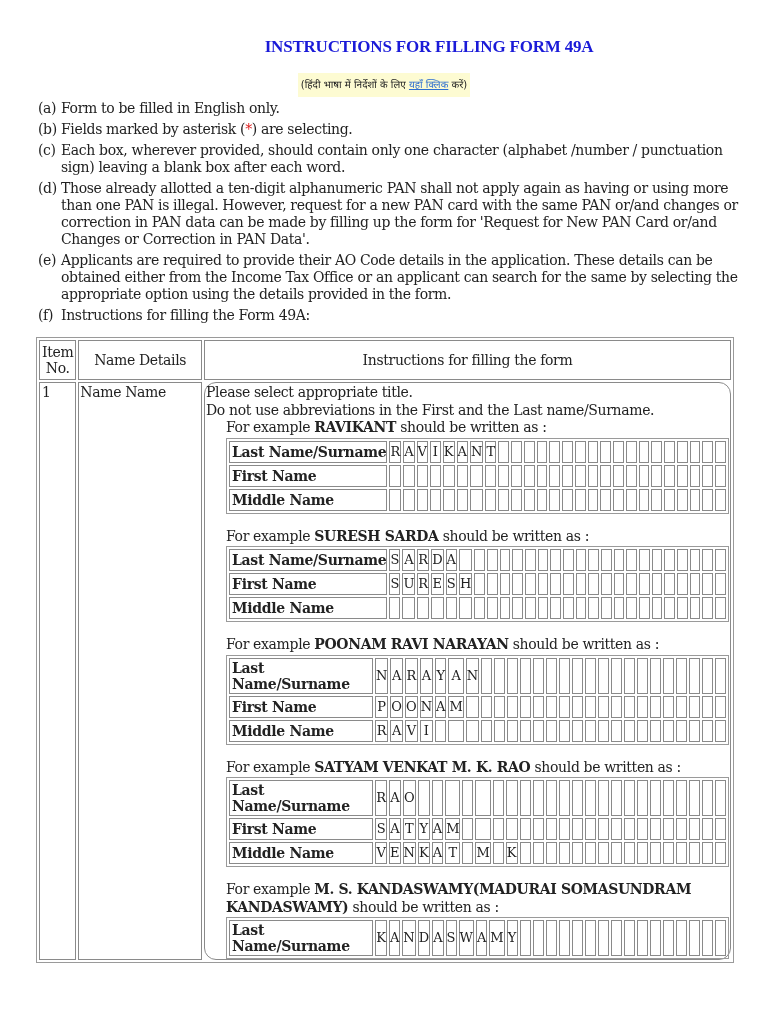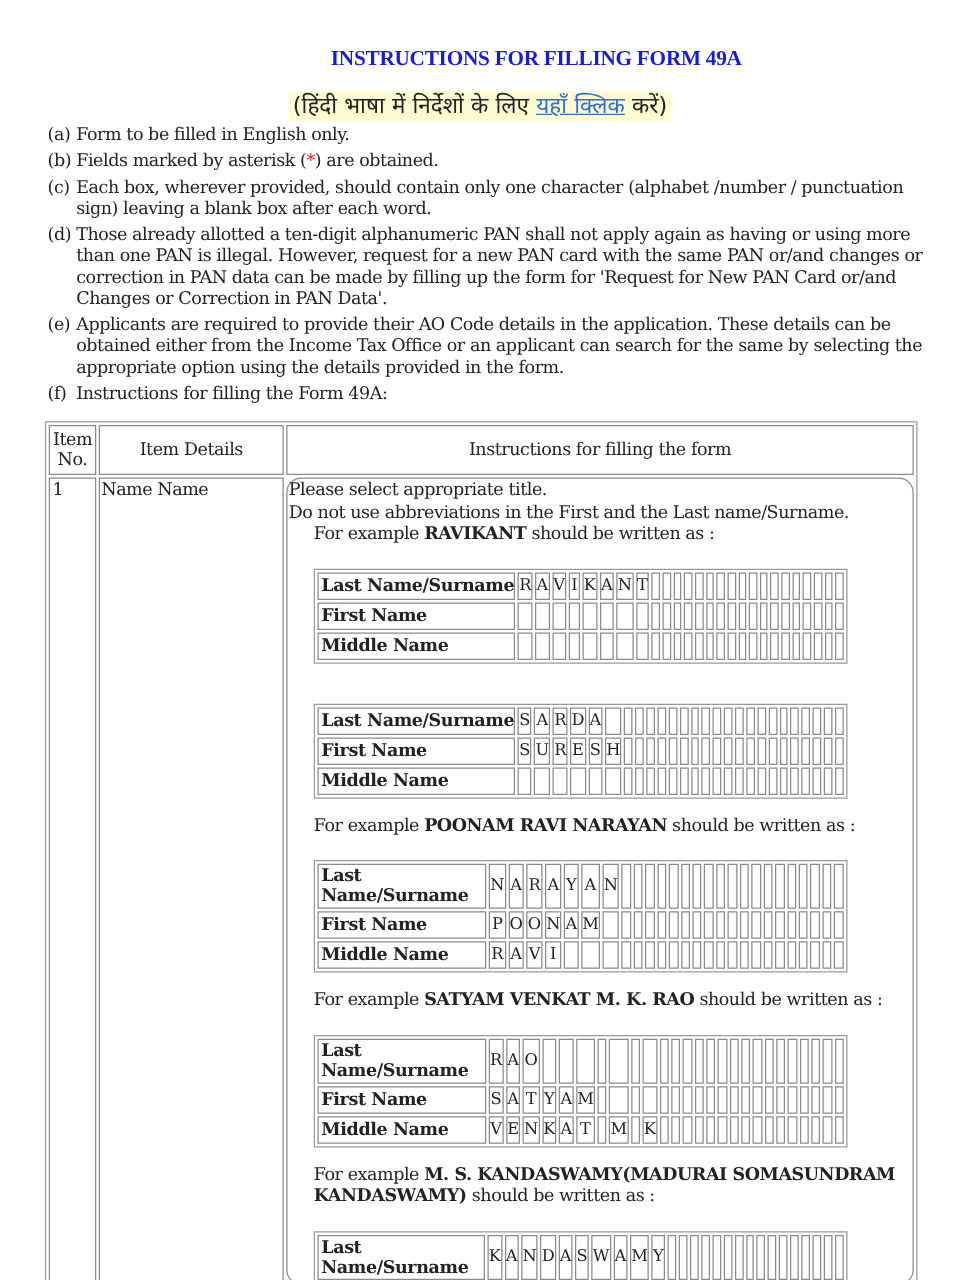--- a/index.html
+++ b/index.html
@@ -33,21 +33,21 @@
     top: 73px;
     left: 0;
     width: 768px;
     text-align: center;
   }
   .hindi-inner {
     display: inline-block;
     background: #fdfbd2;
     padding: 0 3px;
     font-family: "DejaVu Sans", sans-serif;
-    font-size: 18px;
+    font-size: 10px;
     line-height: 24px;
     color: #222;
   }
   .hindi-link {
     color: #2f6fcf;
     text-decoration: underline;
   }
   .instr-list {
     position: absolute;
     top: 100px;
@@ -105,22 +105,22 @@
   .cell-no { padding-left: 2px !important; }
   .instr-cell { line-height: 17.5px; padding-bottom: 0 !important; border-radius: 12px; }
 
   .example-block { margin-top: 0; padding-left: 20px; }
   .example-gap { height: 14px; }
 
   .name-grid {
     border: 1px solid #9a9a9a;
     border-collapse: separate;
     border-spacing: 2px;
-    width: 427px;
-    margin-top: 18px;
+    width: 503px;
+    margin-top: 1px;
     font-size: 14px;
   }
   .name-grid td {
     border: 1px solid #8a8a8a;
     padding: 0;
     height: 20px;
     text-align: center;
     vertical-align: middle;
     font-size: 14px;
     letter-spacing: 0;
@@ -152,21 +152,21 @@
   <span class="hindi-inner"><span>(हिंदी भाषा में निर्देशों के लिए </span><a class="hindi-link">यहाँ क्लिक</a><span> करें)</span></span>
 </div>
 
 <ul class="instr-list">
   <li>
     <span class="marker">(a)</span>
     <span>Form to be filled in English only.</span>
   </li>
   <li>
     <span class="marker">(b)</span>
-    <span>Fields marked by asterisk (</span><span class="asterisk">*</span><span>) are obtained.</span>
+    <span>Fields marked by asterisk (</span><span class="asterisk">*</span><span>) are selecting.</span>
   </li>
   <li>
     <span class="marker">(c)</span>
     <span>Each box, wherever provided, should contain only one character (alphabet /number / punctuation sign) leaving a blank box after each word.</span>
   </li>
   <li>
     <span class="marker">(d)</span>
     <span>Those already allotted a ten-digit alphanumeric PAN shall not apply again as having or using more than one PAN is illegal. However, request for a new PAN card with the same PAN or/and changes or correction in PAN data can be made by filling up the form for 'Request for New PAN Card or/and Changes or Correction in PAN Data'.</span>
   </li>
   <li>
@@ -176,21 +176,21 @@
   <li>
     <span class="marker">(f)</span>
     <span>Instructions for filling the Form 49A:</span>
   </li>
 </ul>
 
 <table class="main-table">
   <thead>
     <tr>
       <th class="col-no th-no">Item No.</th>
-      <th class="col-details">Item Details</th>
+      <th class="col-details">Name Details</th>
       <th>Instructions for filling the form</th>
     </tr>
   </thead>
   <tbody>
     <tr>
       <td class="cell-no">1</td>
       <td>Name Name</td>
       <td class="instr-cell">
         <div>Please select appropriate title.</div>
         <div>Do not use abbreviations in the First and the Last name/Surname.</div>
@@ -284,20 +284,21 @@
                     <td class="box"></td>
                     <td class="box"></td>
                     <td class="box"></td>
                     <td class="box"></td>
                   </tr>
                 </tbody>
               </table>
             </div>
             <div class="example-gap"></div>
             <div class="example-block">
+              <div><span>For example </span><b>SURESH SARDA</b><span> should be written as :</span></div>
               <table class="name-grid">
                 <tbody>
                   <tr>
                     <td class="label">Last Name/Surname</td>
                     <td class="box">S</td>
                     <td class="box">A</td>
                     <td class="box">R</td>
                     <td class="box">D</td>
                     <td class="box">A</td>
                     <td class="box"></td>

